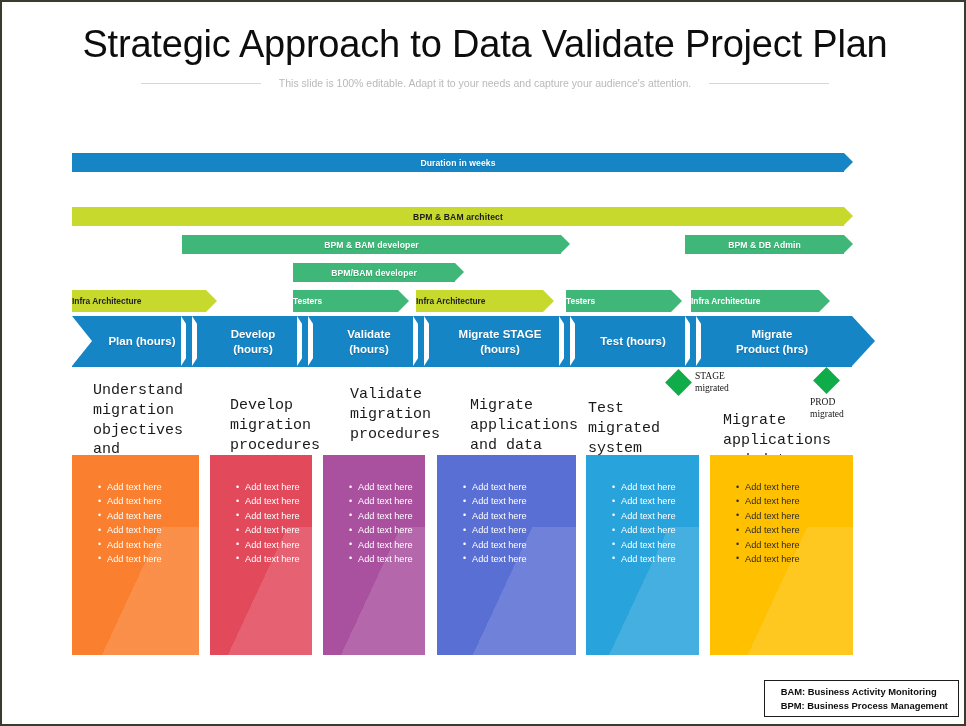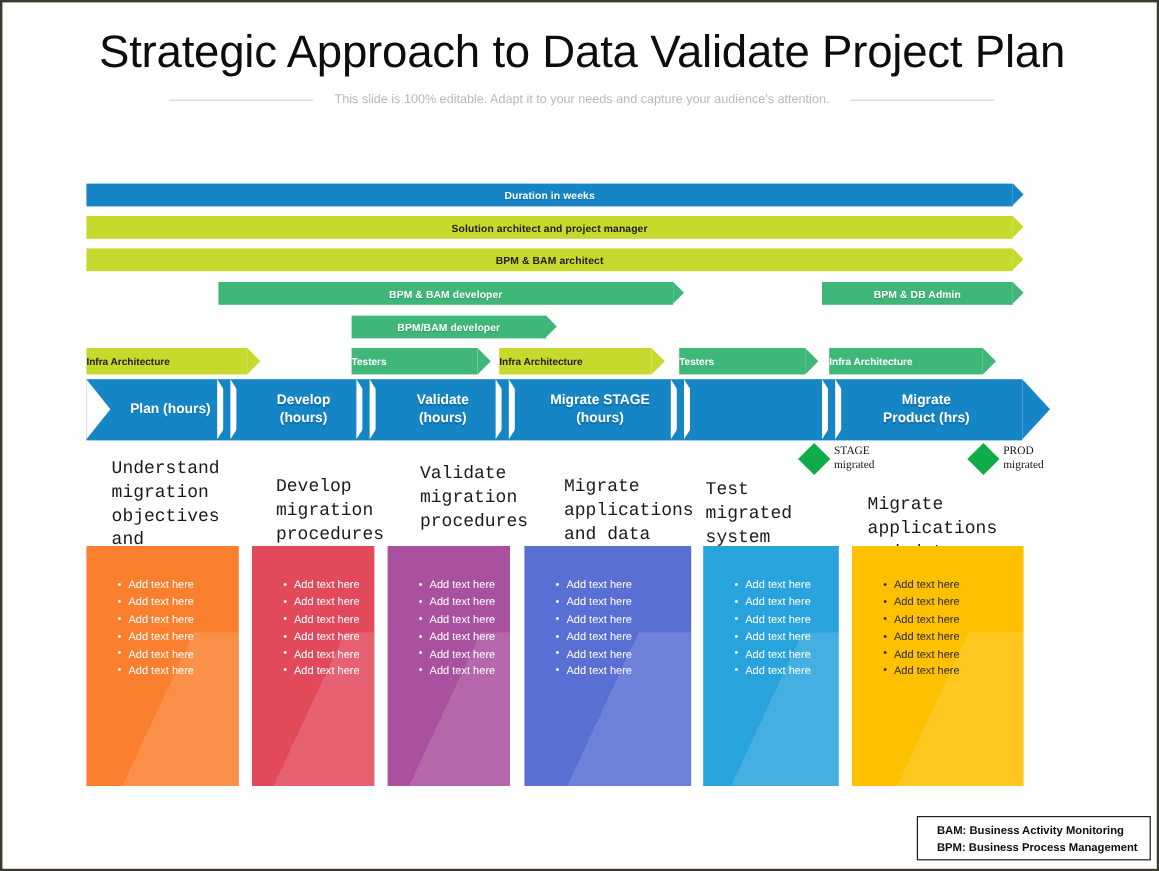--- a/index.html
+++ b/index.html
@@ -204,24 +204,20 @@
     <div class="deco-line" id="deco-left"></div>
     <div id="subtitle">This slide is 100% editable. Adapt it to your needs and capture your audience's attention.</div>
     <div class="deco-line" id="deco-right"></div>
   </div>
 
   <div class="band blue" style="left:67px;top:148px;width:772px;">
     <span class="lbl">Duration in weeks</span>
     <span class="arrow-tip"></span>
   </div>
 
-  <div class="band lime" style="left:67px;top:175px;width:772px;">
-    <span class="lbl">Solution architect and project manager</span>
-    <span class="arrow-tip"></span>
-  </div>
 
   <div class="band lime" style="left:67px;top:202px;width:772px;">
     <span class="lbl">BPM &amp; BAM architect</span>
     <span class="arrow-tip"></span>
   </div>
 
   <div class="band green" style="left:177px;top:230px;width:379px;">
     <span class="lbl">BPM &amp; BAM developer</span>
     <span class="arrow-tip"></span>
   </div>
@@ -314,37 +310,43 @@
         <div>Validate</div>
         <div>(hours)</div>
       </div>
     </div>
     <div class="phase-label" style="left:363px;width:130px;">
       <div>
         <div>Migrate STAGE</div>
         <div>(hours)</div>
       </div>
     </div>
+    <div class="phase-label" style="left:510px;width:102px;">
+      <div>
+        <div>Test (hours)</div>
+        <div></div>
+      </div>
+    </div>
     <div class="phase-label" style="left:635px;width:130px;">
       <div>
         <div>Migrate</div>
         <div>Product (hrs)</div>
       </div>
     </div>
   </div>
 
   <div class="milestone" style="left:664px;top:366px;">
     <div class="diamond" style="background: rgb(15, 172, 73);"></div>
     <div class="ms-text">
       <div>STAGE</div>
       <div>migrated</div>
     </div>
   </div>
 
-  <div class="milestone" style="left:805px;top:366px;">
+  <div class="milestone" style="left:805px;top:366px;flex-direction:column;">
     <div class="diamond" style="background: rgb(15, 172, 73);"></div>
     <div class="ms-text">
       <div>PROD</div>
       <div>migrated</div>
     </div>
   </div>
 
   <div class="desc" style="left:88px;top:376px;width:100px;">Understand migration objectives and constraints</div>
   <div class="desc" style="left:225px;top:391px;width:100px;">Develop migration procedures</div>
   <div class="desc" style="left:345px;top:380px;width:100px;">Validate migration procedures</div>

